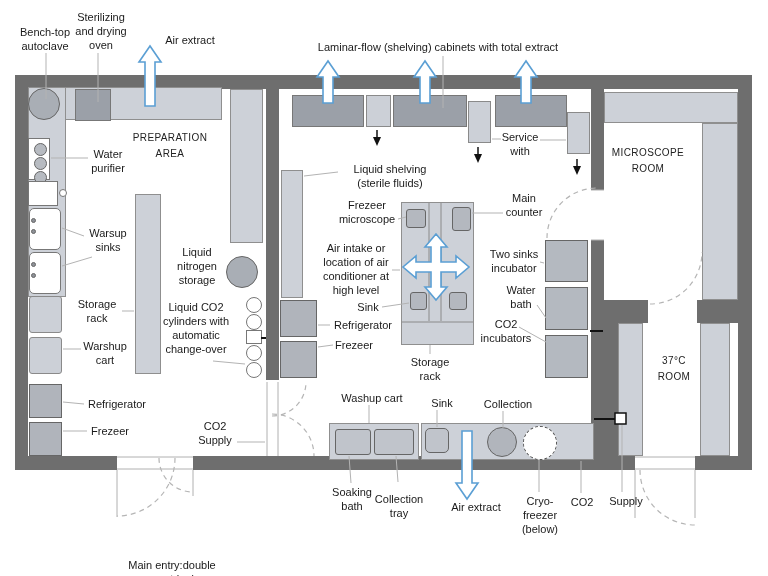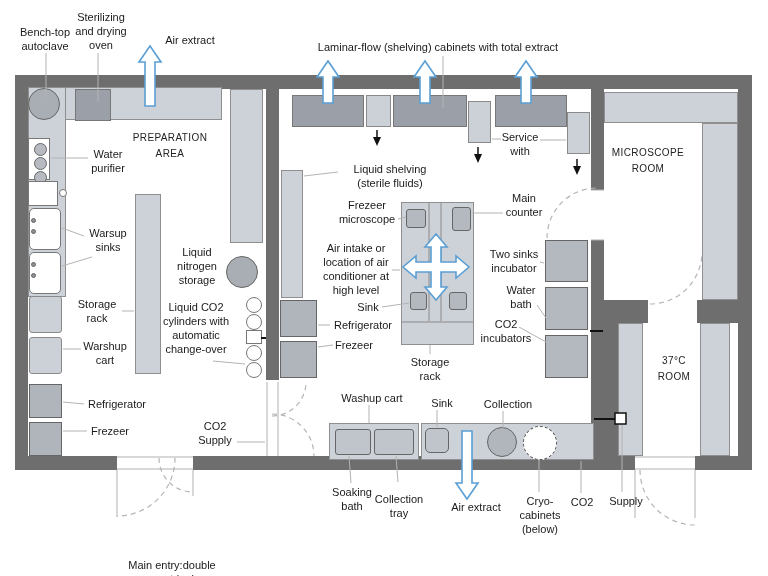--- a/index.html
+++ b/index.html
@@ -241,18 +241,18 @@
 rack</div>
 <div class="ann" style="left:262px;top:391px">Washup cart</div>
 <div class="ann" style="left:242px;top:485px">Soaking
 bath</div>
 <div class="ann" style="left:289px;top:492px">Collection
 tray</div>
 <div class="ann" style="left:332px;top:396px">Sink</div>
 <div class="ann" style="left:398px;top:397px">Collection</div>
 <div class="ann" style="left:366px;top:500px">Air extract</div>
 <div class="ann" style="left:430px;top:494px">Cryo-
-cabinets
+freezer
 (below)</div>
 <div class="ann" style="left:472px;top:495px">CO2</div>
 <div class="ann" style="left:516px;top:494px">Supply</div>
 <div class="ann big" style="left:564px;top:353px">37°C
 ROOM</div>
 
 </body></html>

